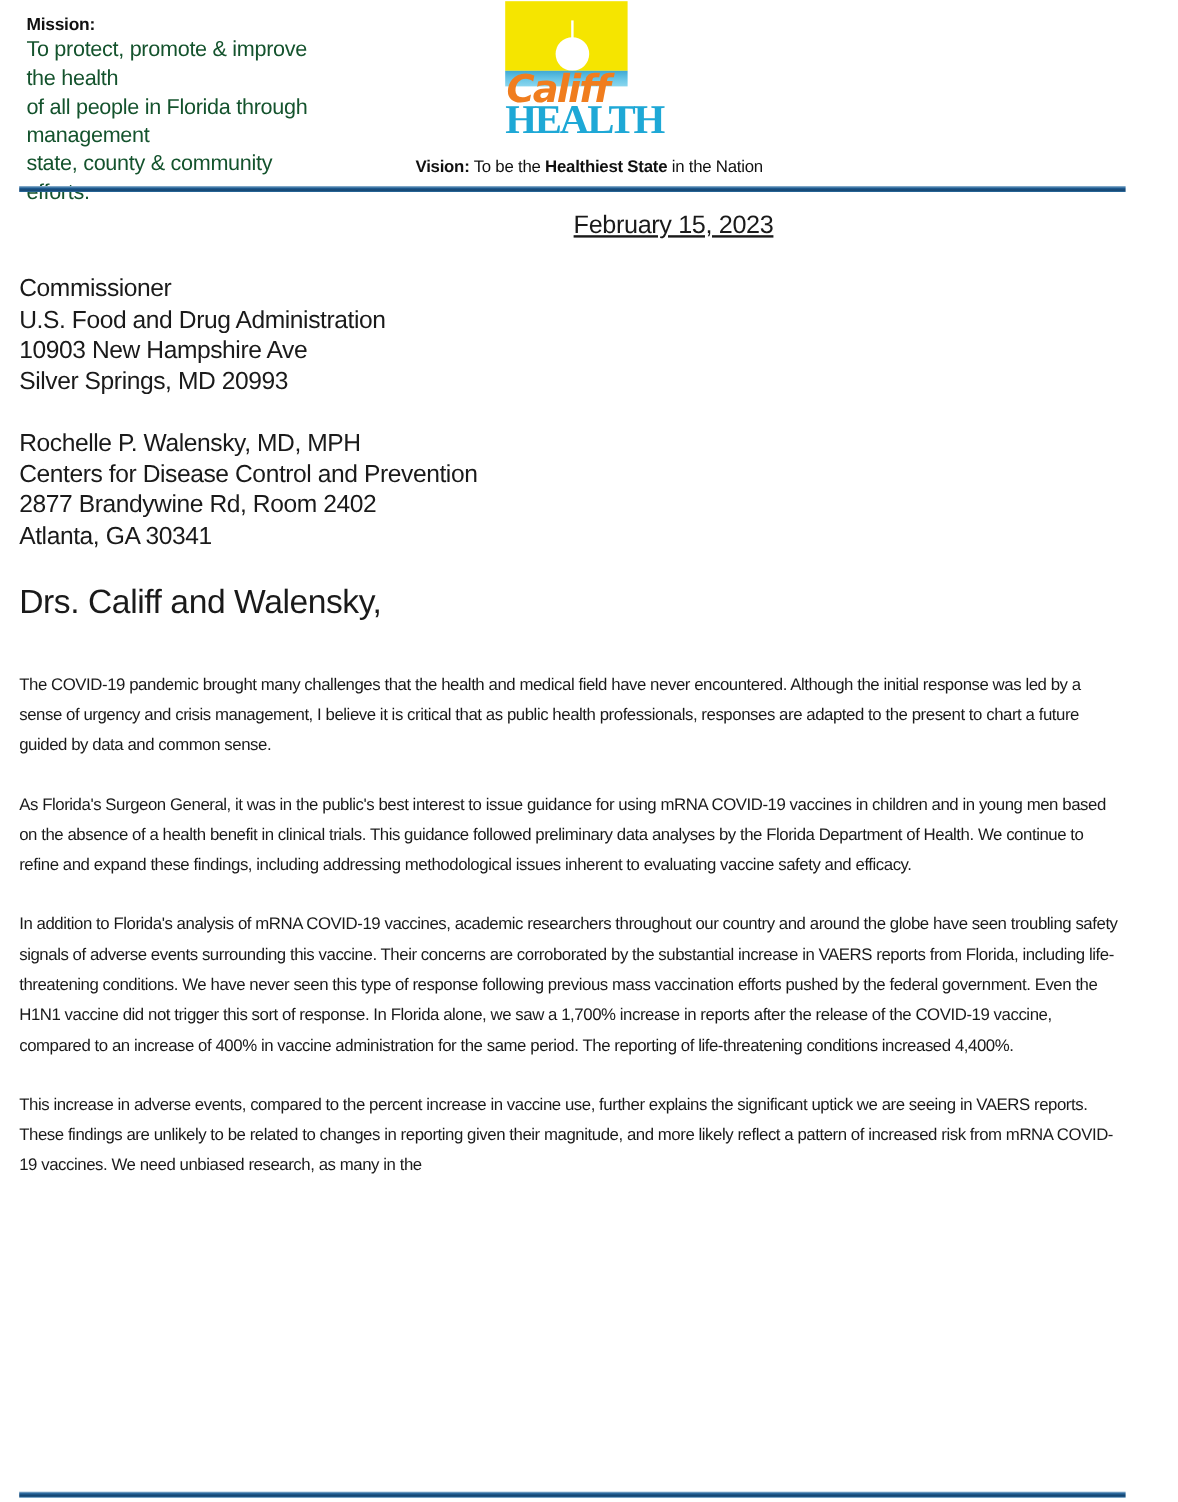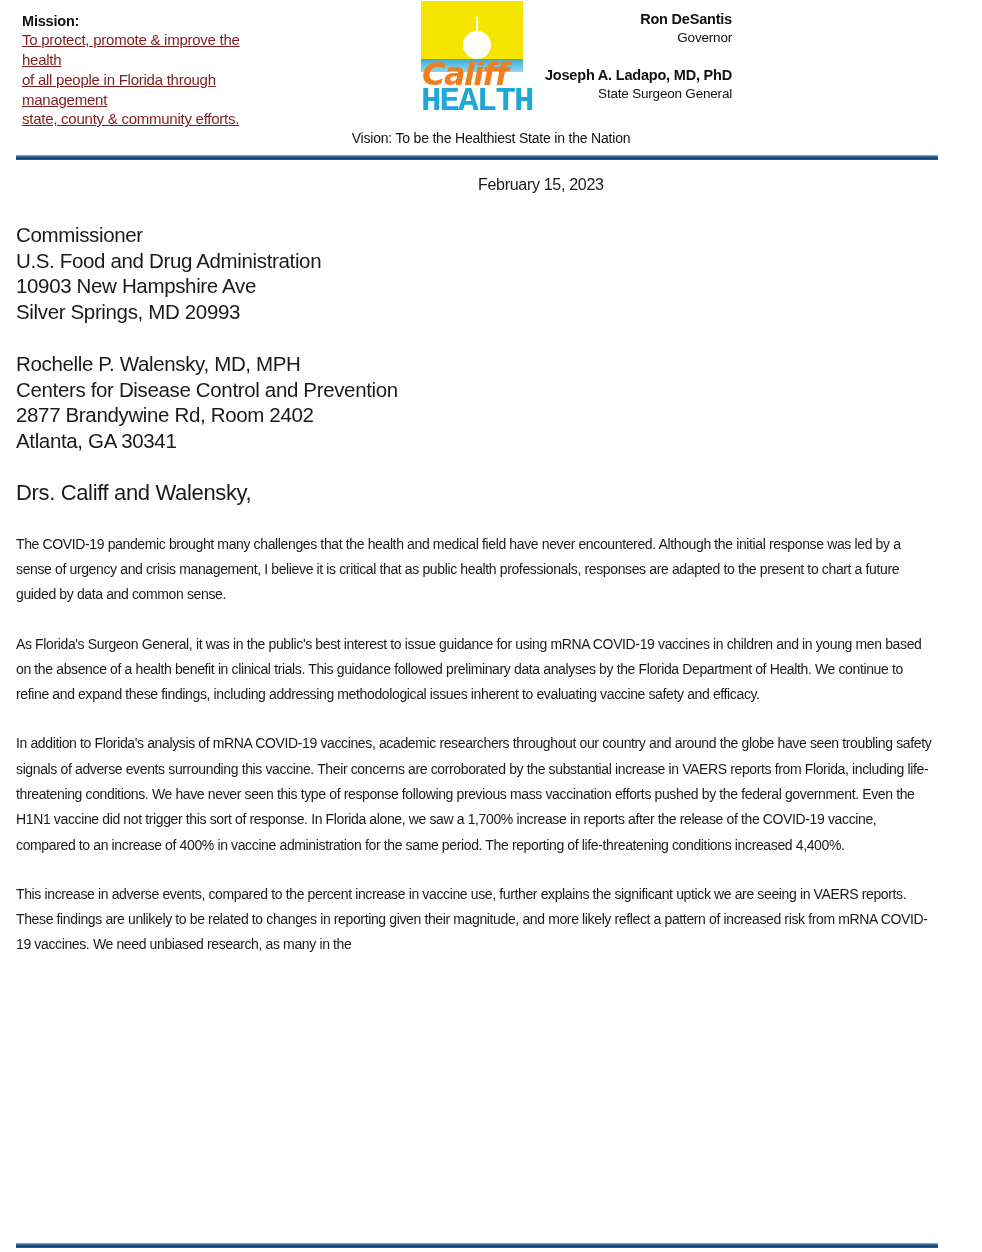--- a/index.html
+++ b/index.html
@@ -30,25 +30,24 @@
     width: 250px;
   }
   .mission-title {
     font-weight: bold;
     font-size: 14.5px;
     line-height: 1.25;
     letter-spacing: -0.2px;
     color: #111;
   }
   .mission-body {
-    font-size: 15px;
+    font-size: 18px;
     line-height: 1.32;
     letter-spacing: -0.25px;
-    color: #7f1d1d;
-    text-decoration: underline;
+    color: #14532d;
   }
 
   
   .logo {
     position: absolute;
     left: 421px;
     top: 1px;
     width: 102px;
     height: 118px;
   }
@@ -105,21 +104,21 @@
   }
   .logo-health {
     position: absolute;
     left: 0px;
     top: 26px;
     font-size: 34px;
     font-weight: bold;
     letter-spacing: -1.8px;
     color: #1ea8d6;
     line-height: 1;
-    font-family: Liberation Mono, monospace;
+    font-family: Liberation Serif, serif;
   }
 
   .officials {
     position: absolute;
     right: 48px;
     top: 10px;
     width: 320px;
     text-align: right;
   }
   .official-name {
@@ -140,60 +139,61 @@
   .vision {
     position: absolute;
     left: 0;
     top: 130px;
     width: 982px;
     text-align: center;
     font-size: 14px;
     letter-spacing: -0.2px;
     color: #111;
   }
-  .vision b { font-weight: normal; }
+  .vision b { font-weight: bold; }
 
   .rule-top {
     position: absolute;
     left: 16px;
     top: 155px;
     width: 922px;
     height: 5px;
     background: linear-gradient(180deg,#9dbdd6 0%, #1f5f96 35%, #15436d 70%, #2c6fa3 100%);
   }
 
   
   .doc-body {
     position: absolute;
     left: 16px;
     top: 176px;
     width: 920px;
   }
 
   .date-line {
     margin-left: 462px;
-    font-size: 16px;
+    font-size: 21px;
     letter-spacing: -0.3px;
     color: #1a1a1a;
     margin-bottom: 28px;
+    text-decoration: underline;
   }
 
   .addr-block {
     font-size: 20.5px;
     line-height: 25.7px;
     letter-spacing: -0.35px;
     color: #1a1a1a;
     margin-bottom: 26px;
   }
 
   .salutation {
-    font-size: 22px;
+    font-size: 28px;
     letter-spacing: -0.35px;
     color: #1a1a1a;
-    margin-bottom: 26px;
+    margin-bottom: 40px;
   }
 
   .para {
     font-size: 14px;
     line-height: 25.3px;
     letter-spacing: -0.37px;
     color: #1a1a1a;
     margin-bottom: 24px;
     text-align: left;
   }
@@ -223,27 +223,20 @@
     <div class="logo-sky"></div>
     <div class="logo-sunray"></div>
     <div class="logo-sun"></div>
     <div class="logo-water"></div>
     <div class="logo-wordmark">
       <div class="logo-florida">Califf</div>
       <div class="logo-health">HEALTH</div>
     </div>
   </div>
 
-  <div class="officials">
-    <div class="official-name">Ron DeSantis</div>
-    <div class="official-title">Governor</div>
-    <div class="officials-gap"></div>
-    <div class="official-name">Joseph A. Ladapo, MD, PhD</div>
-    <div class="official-title">State Surgeon General</div>
-  </div>
 
   <div class="vision">
     <b>Vision:</b><span> To be the </span><b>Healthiest State</b><span> in the Nation</span>
   </div>
 
   <div class="rule-top"></div>
 </div>
 
 <div class="doc-body">
 

